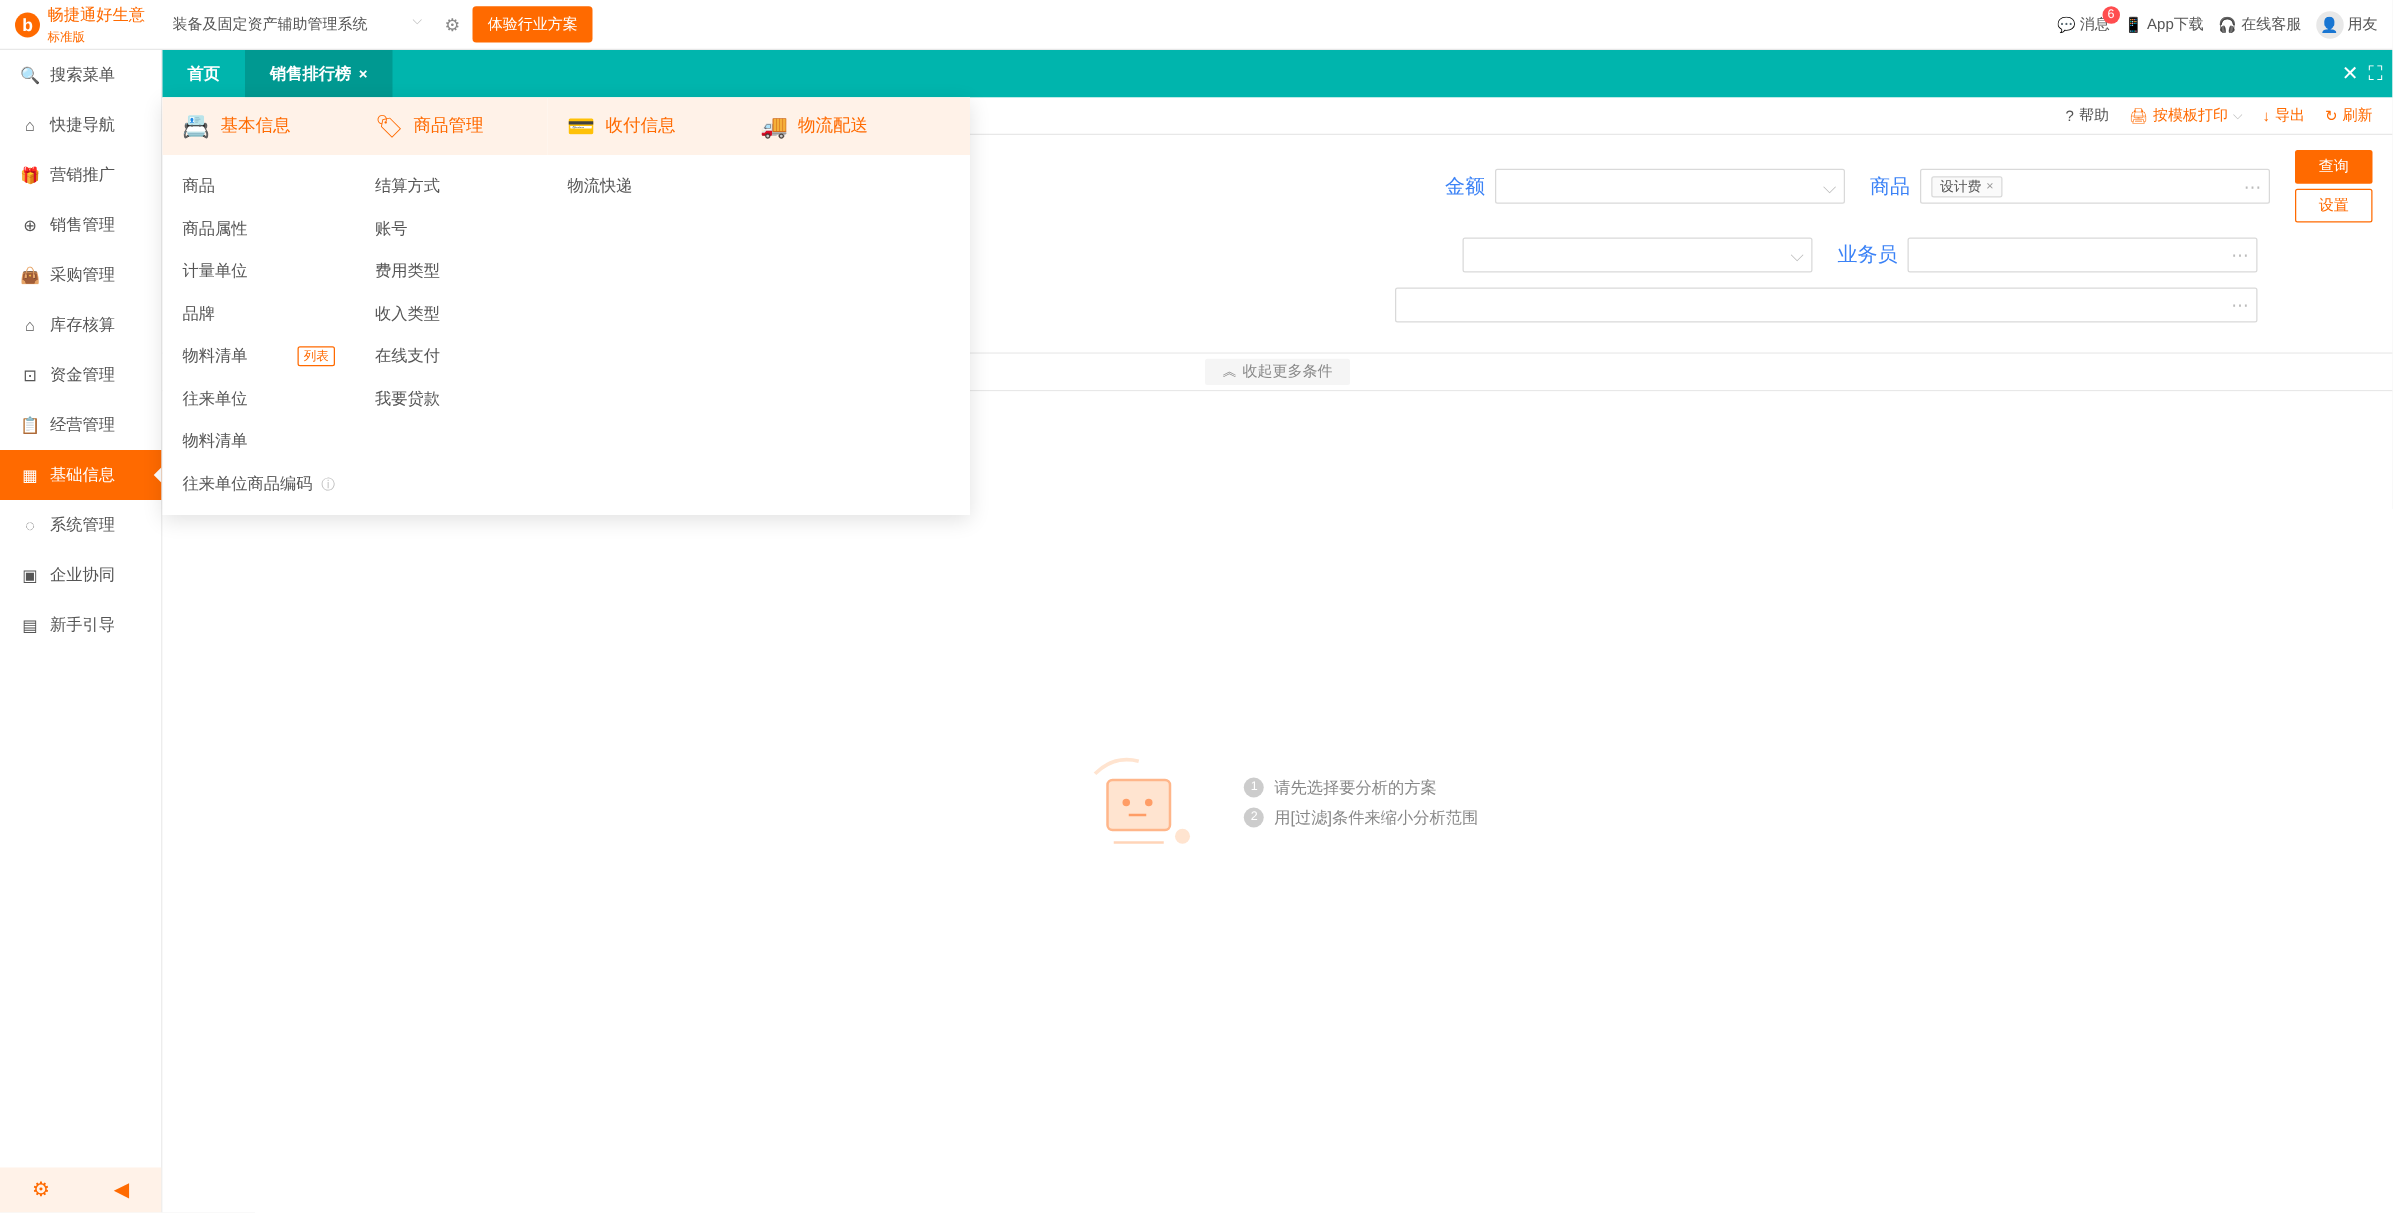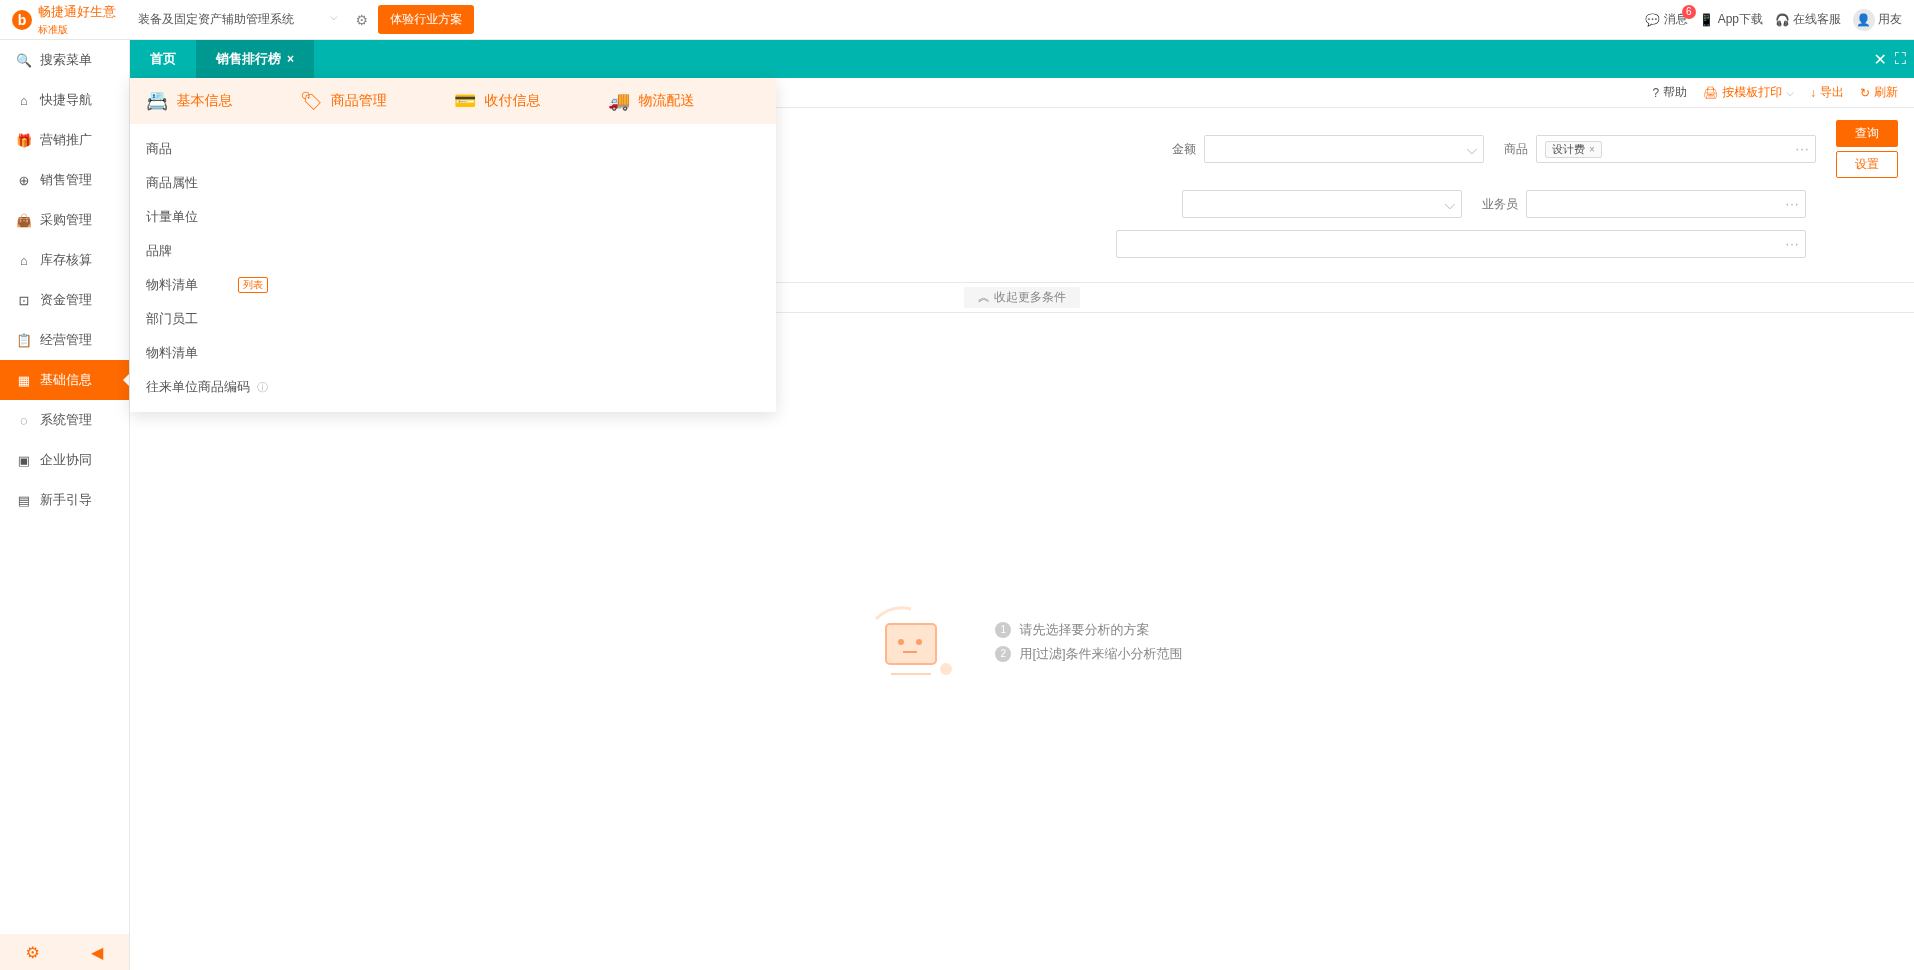--- a/index.html
+++ b/index.html
@@ -38,21 +38,21 @@
     
     
     .toolbar { background: #fff; padding: 6px 16px; display: flex; align-items: center; justify-content: flex-end; gap: 16px; font-size: 12px; border-bottom: 1px solid #e8e8e8; }
     .toolbar-item { display: flex; align-items: center; gap: 4px; color: #555; cursor: pointer; }
     .toolbar-item.orange { color: #ff6a00; }
     
     
     .filter-area { background: #fff; padding: 12px 16px; border-bottom: 1px solid #e8e8e8; }
     .filter-row { display: flex; align-items: center; gap: 20px; margin-bottom: 12px; }
     .filter-group { display: flex; align-items: center; gap: 8px; }
-    .filter-label { font-size: 12px; color: #737373; text-align: left; }
+    .filter-label { font-size: 16px; color: #3b82f6; text-align: left; }
     .filter-input { border: 1px solid #d9d9d9; height: 28px; padding: 0 8px; font-size: 12px; border-radius: 2px; display: flex; align-items: center; min-width: 280px; gap: 4px; }
     .tag { background: #fafafa; border: 1px solid #d9d9d9; border-radius: 2px; padding: 0 6px; font-size: 11px; color: #555; display: inline-flex; align-items: center; gap: 4px; }
     .tag-close { cursor: pointer; color: #999; font-size: 10px; }
     .more-icon { margin-left: auto; color: #bbb; letter-spacing: -2px; font-size: 14px; }
     .filter-actions { display: flex; flex-direction: column; gap: 4px; }
     .btn-query { background: #ff6a00; color: #fff; border: none; padding: 5px 18px; font-size: 12px; border-radius: 2px; cursor: pointer; }
     .btn-settings { background: #fff; color: #ff6a00; border: 1px solid #ff6a00; padding: 4px 18px; font-size: 12px; border-radius: 2px; cursor: pointer; }
     .collapse-bar { text-align: center; font-size: 12px; color: #888; padding: 4px; cursor: pointer; background: #fff; border-bottom: 1px solid #e8e8e8; display: flex; justify-content: center; }
     .collapse-inner { background: #f5f5f5; padding: 2px 14px; border-radius: 2px; display: flex; align-items: center; gap: 4px; }
     
@@ -219,28 +219,53 @@
               <span>计量单位</span>
             </div>
           <div class="mega-item">
               <span>品牌</span>
             </div>
           <div class="mega-item">
               <span>物料清单</span>
               <span class="mega-tag">列表</span>
             </div>
           <div class="mega-item">
-              <span>部门员工</span>
+              <span>往来单位</span>
             </div>
           <div class="mega-item">
               <span>物料清单</span>
             </div>
           <div class="mega-item">
               <span>往来单位商品编码</span>
               <span class="help-q">ⓘ</span>
+            </div>
+        </div>
+        <div class="mega-col">
+          <div class="mega-item">
+              <span>结算方式</span>
+            </div>
+          <div class="mega-item">
+              <span>账号</span>
+            </div>
+          <div class="mega-item">
+              <span>费用类型</span>
+            </div>
+          <div class="mega-item">
+              <span>收入类型</span>
+            </div>
+          <div class="mega-item">
+              <span>在线支付</span>
+            </div>
+          <div class="mega-item">
+              <span>我要贷款</span>
+            </div>
+        </div>
+        <div class="mega-col" style="width:184px">
+          <div class="mega-item">
+              <span>物流快递</span>
             </div>
         </div>
       </div>
     </div>
 
     <div class="toolbar">
       <div class="toolbar-item">
           <span>?</span>
           <span>帮助</span>
         </div>

